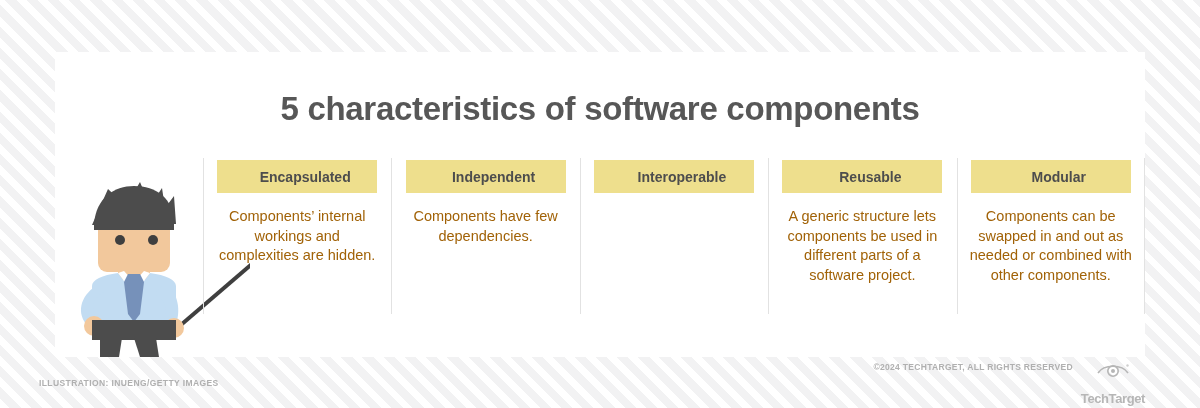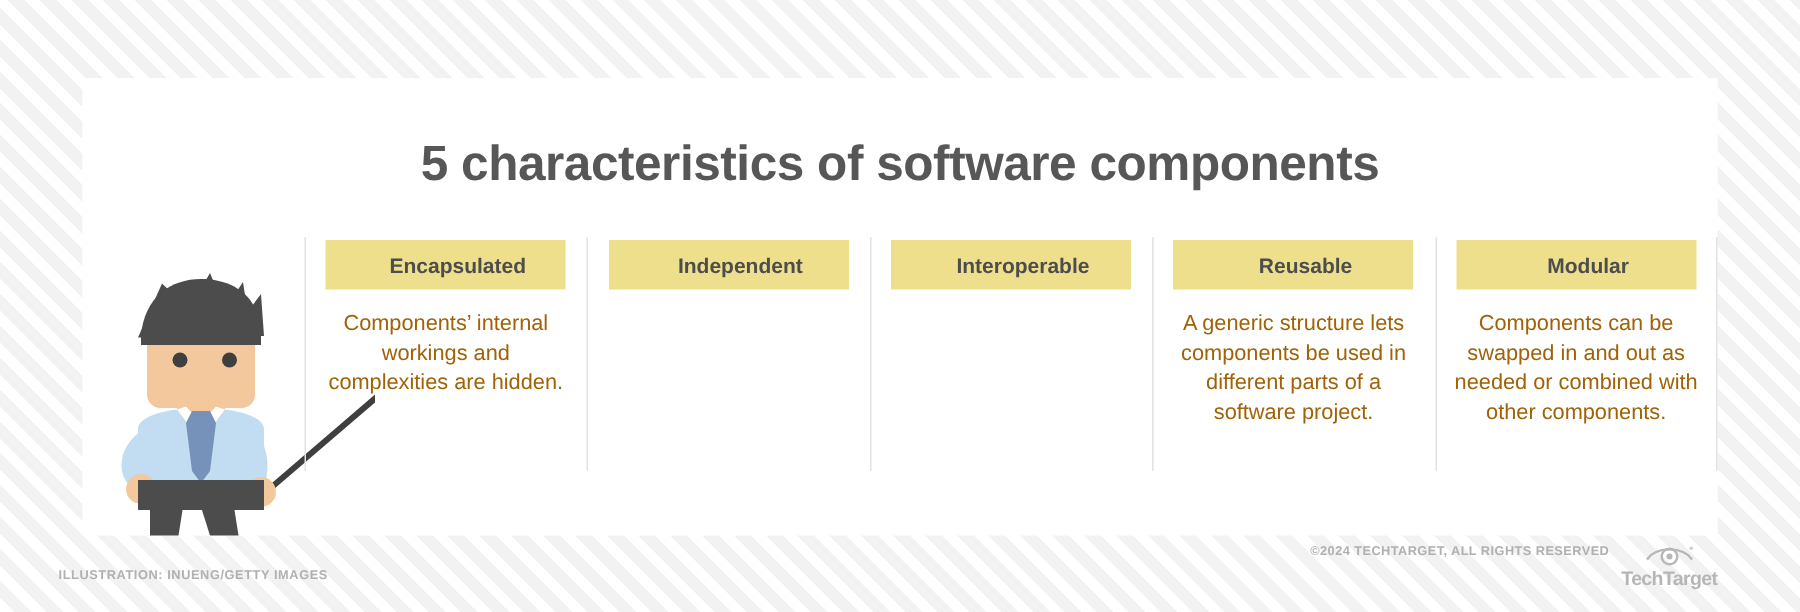--- a/index.html
+++ b/index.html
@@ -149,21 +149,21 @@
     display: flex;
     flex-direction: column;
     align-items: center;
     line-height: 1;
   }
   .tt-wordmark {
     font-size: 13px;
     font-weight: bold;
     color: #b6b6b6;
     letter-spacing: -0.4px;
-    margin-top: 1px;
+    margin-top: 14px;
   }
 </style>
 </head>
 <body>
 
 <div class="stage">
 
   <div class="card">
 
     <div class="page-title">5 characteristics of software components</div>
@@ -205,20 +205,21 @@
 
     <div class="columns">
 
       <div class="col">
         <div class="col-header">Encapsulated</div>
         <div class="col-body">Components’ internal workings and complexities are hidden.</div>
       </div>
 
       <div class="col">
         <div class="col-header">Independent</div>
+        <div class="col-body">Components have few dependencies.</div>
       </div>
 
       <div class="col">
         <div class="col-header">Interoperable</div>
       </div>
 
       <div class="col">
         <div class="col-header">Reusable</div>
         <div class="col-body">A generic structure lets components be used in different parts of a software project.</div>
       </div>

